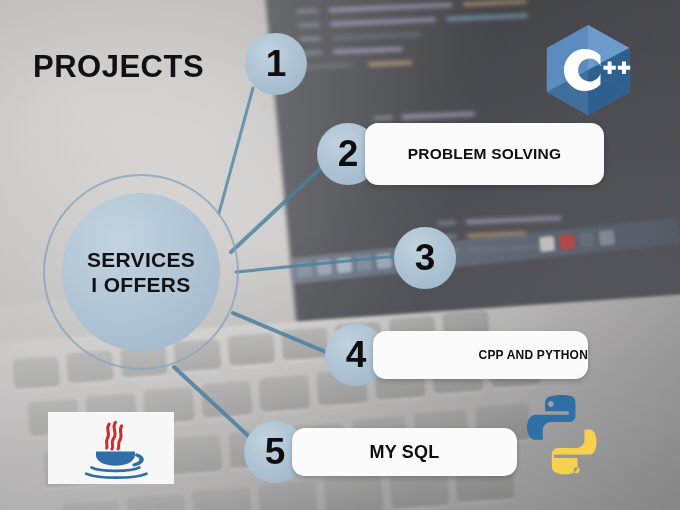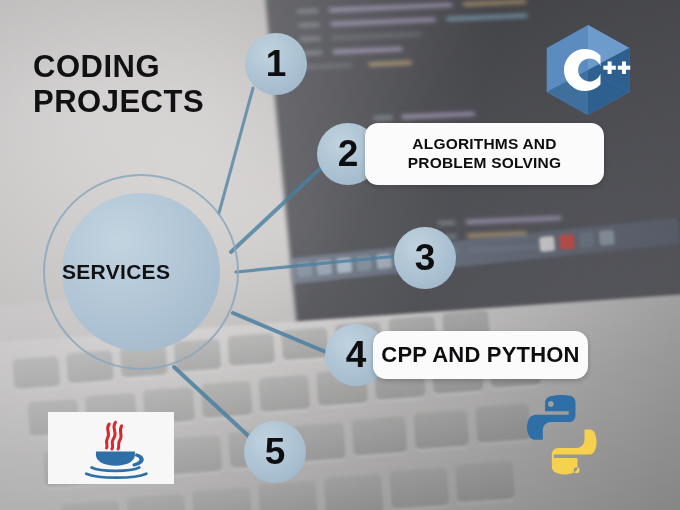--- a/index.html
+++ b/index.html
@@ -91,21 +91,21 @@
 
   
   .hub-ring {
     position: absolute; left: 43px; top: 174px; width: 196px; height: 196px;
     border-radius: 50%; border: 2px solid #8aa7bd; opacity: .85;
   }
   .hub {
     position: absolute; left: 62px; top: 193px; width: 158px; height: 158px;
     border-radius: 50%;
     background: radial-gradient(circle at 36% 30%, #c3d4e0 0%, #aec3d4 55%, #9fb6c9 100%);
-    display: flex; align-items: center; 
+    display: flex; align-items: center; justify-content: center;
   }
   .hub-label {
     text-align: center; color: #111114; font-weight: bold;
     font-size: 21px; line-height: 1.2; letter-spacing: .3px;
     text-transform: uppercase;
   }
   .hub-label span { display: block; }
 
   
   svg.links { position: absolute; inset: 0; width: 680px; height: 510px; }
@@ -137,22 +137,22 @@
 
   #row2 { left: 317px; top: 123px; }
   #row2 .pill { margin-left: -14px; width: 239px; height: 62px; font-size: 15.5px;
                 line-height: 1.22; justify-content: center; text-align: center; padding: 0 10px; }
 
   #row3 { left: 394px; top: 227px; }
   #row3 .pill { margin-left: -14px; width: 213px; height: 52px; font-size: 17px;
                 line-height: 1.2; justify-content: flex-start; padding-left: 14px; }
 
   #row4 { left: 325px; top: 324px; }
-  #row4 .pill { margin-left: -14px; width: 215px; height: 48px; font-size: 22px;
-                justify-content: center; }
+  #row4 .pill { margin-left: -14px; width: 215px; height: 48px; font-size: 12px;
+                justify-content: flex-end; }
 
   #row5 { left: 244px; top: 421px; }
   #row5 .pill { margin-left: -14px; width: 225px; height: 48px; font-size: 18px;
                 justify-content: center; }
 
   
   .logo { position: absolute; }
   #logo-cpp  { left: 537px; top: 22px;  width: 102px; height: 96px; }
   #logo-py   { left: 515px; top: 388px; width: 98px;  height: 100px; }
   #logo-java { left: 48px;  top: 412px; width: 126px; height: 72px;
@@ -262,58 +262,60 @@
     <g stroke="#4a7fa0" stroke-linecap="round" fill="none">
       <line x1="219" y1="213" x2="253" y2="88" stroke-width="3" opacity="0.75"></line>
       <line x1="231" y1="252" x2="323" y2="166" stroke-width="4" opacity="0.80"></line>
       <line x1="236" y1="272" x2="398" y2="256" stroke-width="3.2" opacity="0.80"></line>
       <line x1="233" y1="313" x2="333" y2="355" stroke-width="4" opacity="0.85"></line>
       <line x1="174" y1="367" x2="256" y2="443" stroke-width="4" opacity="0.85"></line>
     </g>
   </svg>
 
   <div class="title">
-    <span>Coding</span>
     <span>Projects</span>
   </div>
 
   <div class="hub-ring"></div>
   <div class="hub">
     <div class="hub-label">
       <span>Services</span>
+      <span>I Offers</span>
     </div>
   </div>
 
   <div class="row" id="row1">
     <div class="badge">1</div>
   </div>
 
   <div class="row" id="row2">
     <div class="badge">2</div>
     <div class="pill">
       <div>
-        <span class="pill-txt">ALGORITHMS AND</span>
         <span class="pill-txt">PROBLEM SOLVING</span>
       </div>
     </div>
   </div>
 
   <div class="row" id="row3">
     <div class="badge">3</div>
   </div>
 
   <div class="row" id="row4">
     <div class="badge">4</div>
     <div class="pill">
       <span class="pill-txt">CPP AND PYTHON</span>
     </div>
   </div>
 
   <div class="row" id="row5">
     <div class="badge">5</div>
+    <div class="pill">
+      <span class="pill-txt">MY SQL</span>
+    </div>
   </div>
 
   <div class="logo" id="logo-cpp">
     <svg viewBox="0 0 100 100" width="102" height="96">
       <polygon points="50,3 93,27 93,73 50,97 7,73 7,27" fill="#5c8bbf"></polygon>
       <polygon points="50,3 93,27 50,50" fill="#6d9bcb"></polygon>
       <polygon points="93,27 93,73 50,50" fill="#2d5f8f"></polygon>
       <polygon points="93,73 50,97 50,50" fill="#2d5f8f"></polygon>
       <polygon points="50,97 7,73 50,50" fill="#3f6f9c"></polygon>
       <path d="M63 35 A22 22 0 1 0 63 65 L63 54 A12 12 0 1 1 63 46 Z" fill="#ffffff"></path>

